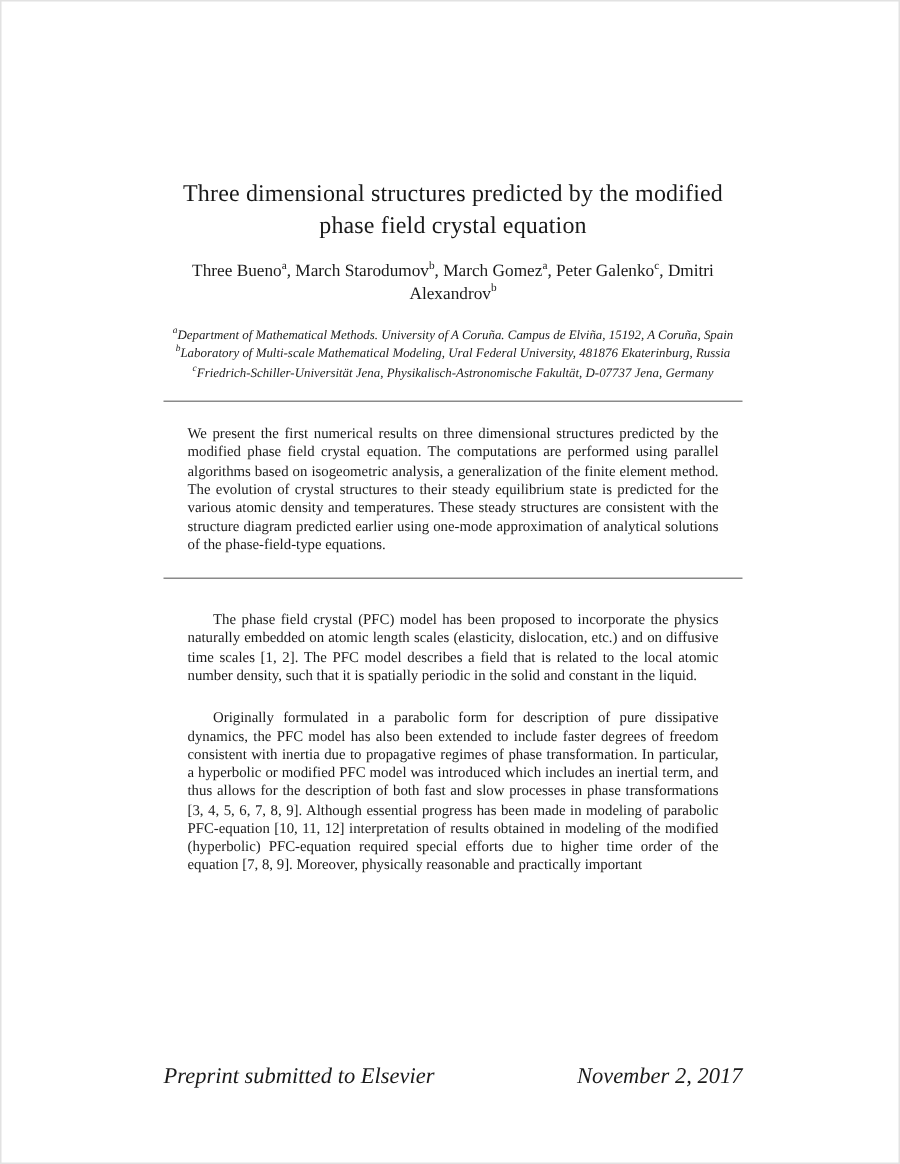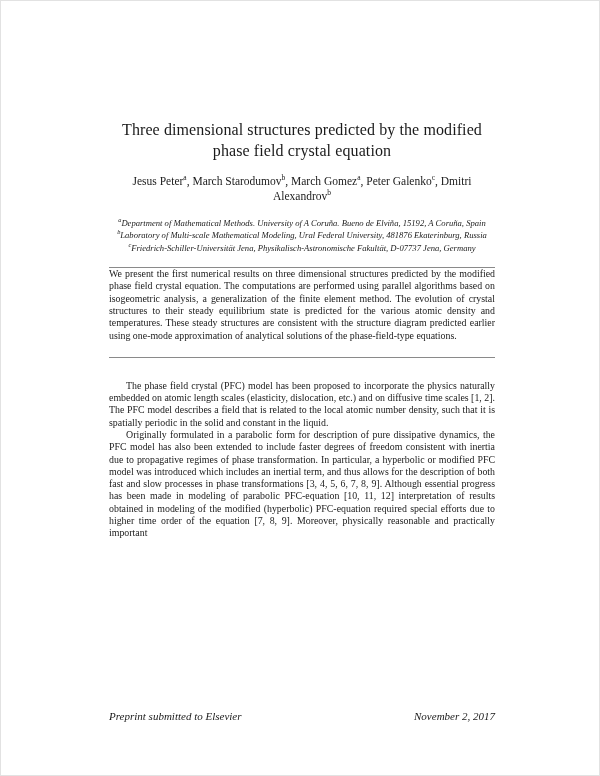--- a/index.html
+++ b/index.html
@@ -64,51 +64,51 @@
   .rule-bottom { margin-top: 15px; }
   .abstract-heading {
     font-size: 10.5px;
     font-weight: bold;
     margin: 9px 0 5px 0;
   }
   .abstract-text, .body-par, .keywords {
     font-size: 9.9px;
     line-height: 1.24;
     text-align: justify;
-    margin: 0;
+    margin: 16px;
   }
   .abstract-text { margin-bottom: 9px; }
   .keywords { text-align: left; }
   .kw-label { font-style: italic; }
   .body-block { margin-top: 22px; }
   .body-par { text-indent: 17px; }
   .footer {
     position: absolute;
     left: 108px;
     width: 386px;
     top: 709px;
     display: flex;
     justify-content: space-between;
     font-style: italic;
-    font-size: 11px;
+    font-size: 15px;
   }
 </style>
 </head>
 <body>
 
 <div class="sheet">
   <div class="content">
 
     <h1 class="title">Three dimensional structures predicted by the modified phase field crystal equation</h1>
 
-    <div class="authors"><span><span>Jesus Peter</span><sup>a</sup><span>, </span></span><span><span>March Starodumov</span><sup>b</sup><span>, </span></span><span><span>March Gomez</span><sup>a</sup><span>, </span></span><span><span>Peter Galenko</span><sup>c</sup><span>, </span></span><span><span>Dmitri Alexandrov</span><sup>b</sup><span></span></span>
+    <div class="authors"><span><span>Three Bueno</span><sup>a</sup><span>, </span></span><span><span>March Starodumov</span><sup>b</sup><span>, </span></span><span><span>March Gomez</span><sup>a</sup><span>, </span></span><span><span>Peter Galenko</span><sup>c</sup><span>, </span></span><span><span>Dmitri Alexandrov</span><sup>b</sup><span></span></span>
     </div>
 
     <div class="affiliations">
-      <p class="affiliation"><sup>a</sup><span>Department of Mathematical Methods. University of A Coruña. Bueno de Elviña, 15192, A Coruña, Spain</span></p>
+      <p class="affiliation"><sup>a</sup><span>Department of Mathematical Methods. University of A Coruña. Campus de Elviña, 15192, A Coruña, Spain</span></p>
       <p class="affiliation"><sup>b</sup><span>Laboratory of Multi-scale Mathematical Modeling, Ural Federal University, 481876 Ekaterinburg, Russia</span></p>
       <p class="affiliation"><sup>c</sup><span>Friedrich-Schiller-Universität Jena, Physikalisch-Astronomische Fakultät, D-07737 Jena, Germany</span></p>
     </div>
 
     <div class="rule rule-top"></div>
 
 
     <p class="abstract-text">We present the first numerical results on three dimensional structures predicted by the modified phase field crystal equation. The computations are performed using parallel algorithms based on isogeometric analysis, a generalization of the finite element method. The evolution of crystal structures to their steady equilibrium state is predicted for the various atomic density and temperatures. These steady structures are consistent with the structure diagram predicted earlier using one-mode approximation of analytical solutions of the phase-field-type equations.</p>
 
 

